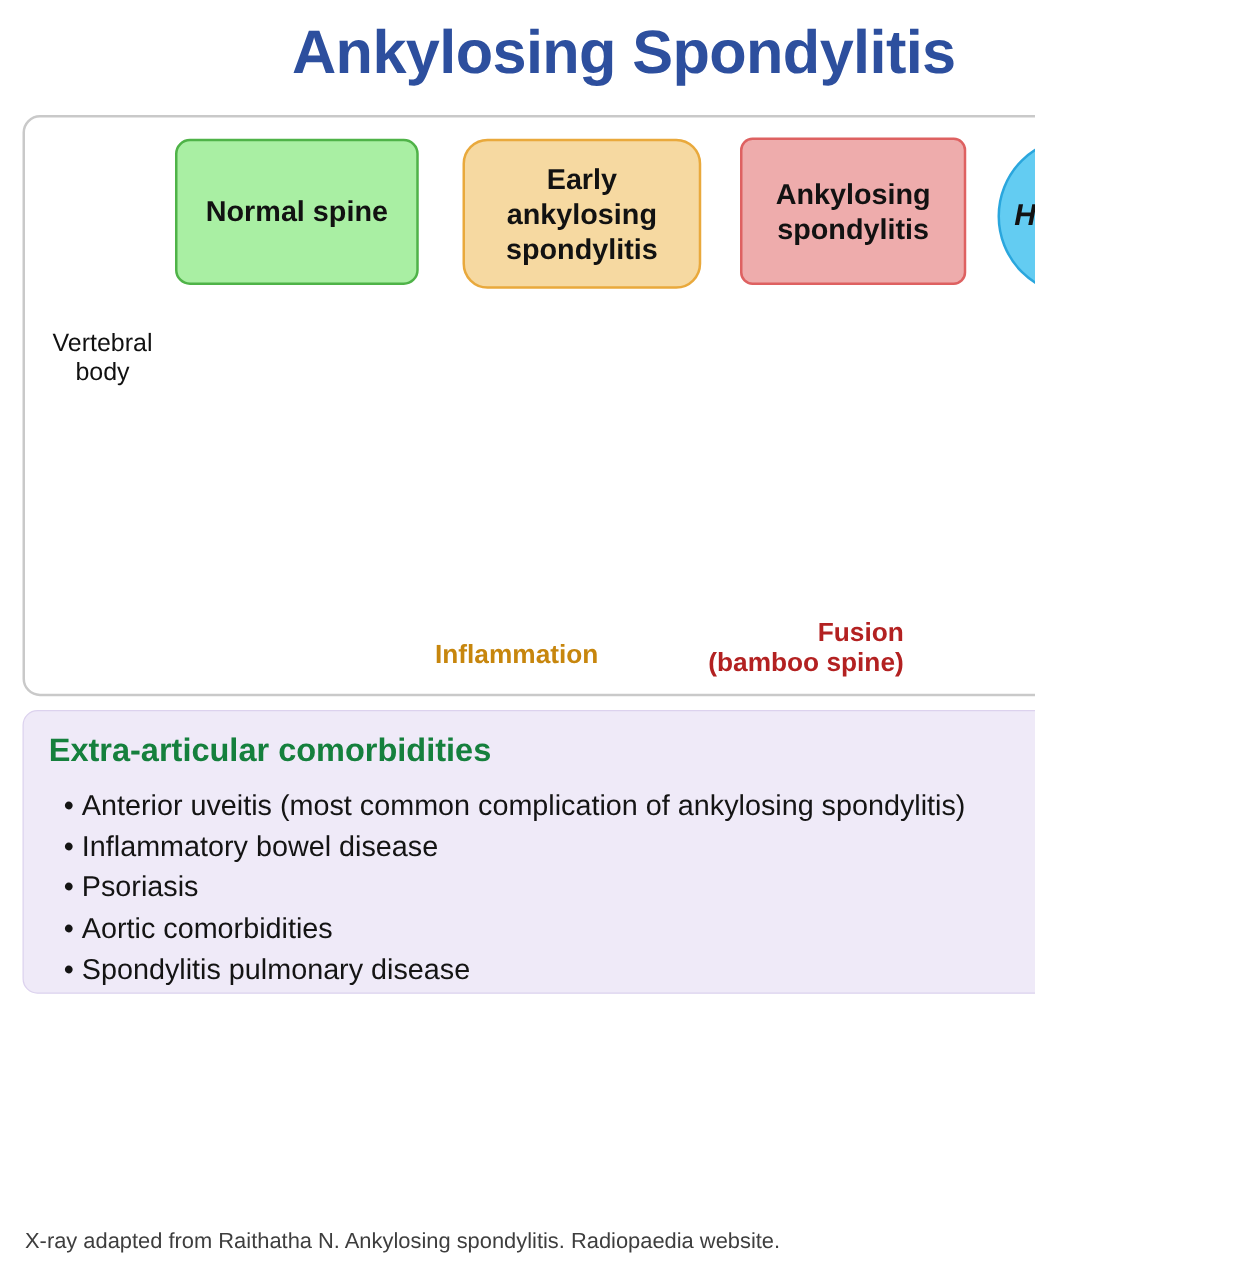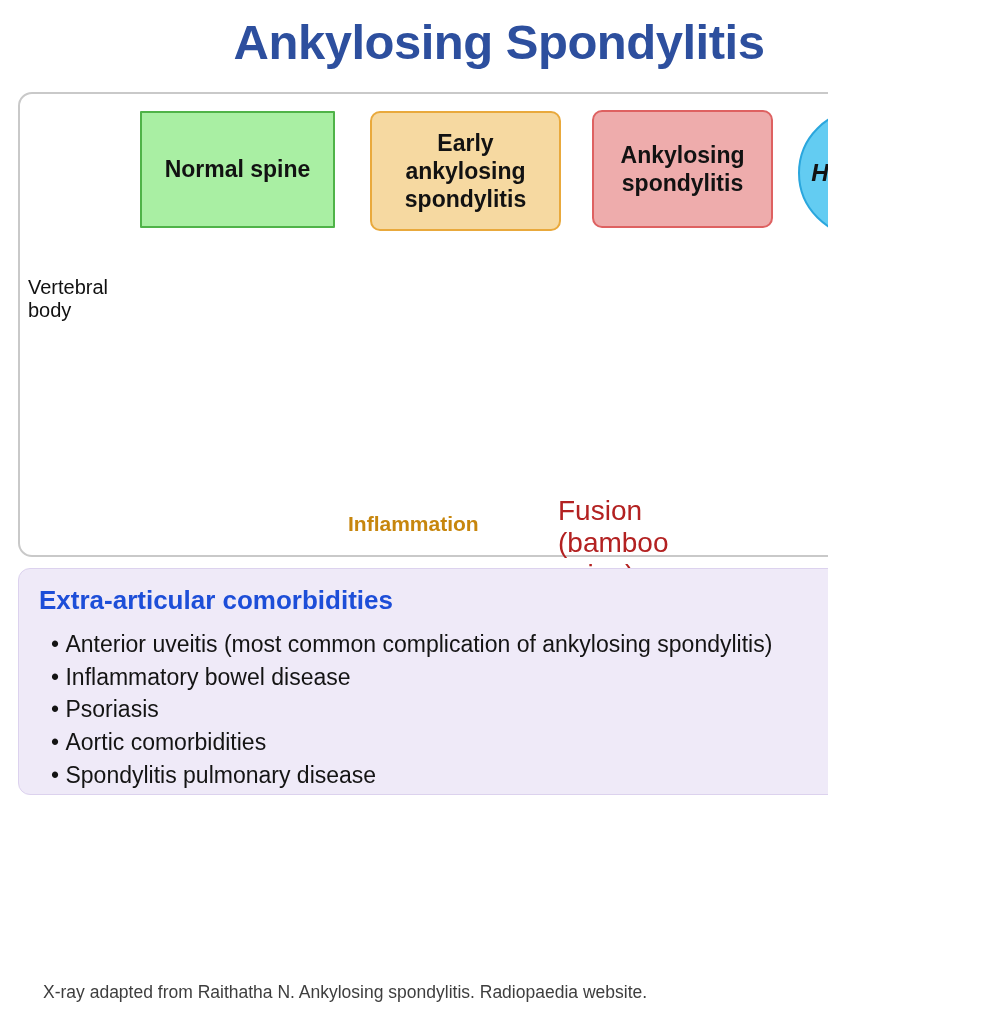--- a/index.html
+++ b/index.html
@@ -14,59 +14,59 @@
   }
   
   #illustration-panel{
     position:absolute;left:18px;top:92px;width:962px;height:465px;
     background:#fff;border:2px solid var(--panel-border,#c9c9c9);border-radius:14px;box-sizing:border-box;
   }
   .hdr{
     position:absolute;display:flex;align-items:center;justify-content:center;
     text-align:center;font-weight:700;font-size:23px;line-height:1.22;color:#121212;box-sizing:border-box;
   }
-  #label-normal-spine{left:140px;top:111px;width:195px;height:117px;border-radius:1px;
+  #label-normal-spine{left:140px;top:111px;width:195px;height:117px;border-radius:12px;
     background:var(--normal-fill,#a9efa3);border:2.5px solid var(--normal-border,#4fb348);padding:0 10px;}
-  #label-early-as{left:370px;top:111px;width:191px;height:120px;border-radius:10px;
+  #label-early-as{left:370px;top:111px;width:191px;height:120px;border-radius:20px;
     background:var(--early-fill,#f6d9a1);border:2.5px solid var(--early-border,#e9a93c);padding:0 30px;}
   #label-as{left:592px;top:110px;width:181px;height:118px;border-radius:10px;
     background:var(--as-fill,#eeacac);border:2.5px solid var(--as-border,#de6161);padding:0 20px;}
   #label-hla-b27{left:798px;top:109px;width:128px;height:128px;border-radius:50%;
     background:var(--hla-fill,#63ccf2);border:2.5px solid var(--hla-border,#2aa6dd);
     font-style:italic;font-size:24px;}
   
   .anat{position:absolute;font-size:20px;line-height:1.15;color:#111;}
-  #vertebral-body-label{left:28px;top:276px;width:108px;text-align:left;}
+  #vertebral-body-label{left:28px;top:264px;width:108px;text-align:center;}
   #intervertebral-disk-label{left:18px;top:412px;width:140px;text-align:right;}
   #inflammation-label{position:absolute;left:348px;top:512px;width:155px;text-align:left;
     font-weight:700;font-size:21px;color:var(--inflammation-text,#c7860d);}
-  #fusion-label{position:absolute;left:558px;top:495px;width:165px;text-align:left;
-    font-weight:400;font-size:28px;line-height:1.15;color:var(--fusion-text,#b32121);}
+  #fusion-label{position:absolute;left:558px;top:495px;width:165px;text-align:right;
+    font-weight:700;font-size:21px;line-height:1.15;color:var(--fusion-text,#b32121);}
   
   #art{position:absolute;left:0;top:0;width:998px;height:1024px;pointer-events:none;}
   .bone{fill:var(--bone,#eddab3);stroke:var(--bone-outline,#a9874f);stroke-width:2;stroke-linejoin:round;}
   .disk{fill:var(--disk,#a3c2c6);stroke:var(--disk-outline,#769a9e);stroke-width:1.5;}
   .inflam{fill:var(--inflam-red,#e4837b);opacity:.78;}
   .fuse{fill:#dd7d73;stroke:#c05a52;stroke-width:1.5;}
   .callout{stroke:#151515;stroke-width:2.2;fill:none;}
   .dot{fill:#151515;}
   .stalk{fill:#63a94f;stroke:#447831;stroke-width:1.5;}
   .node{stroke:#2e5a21;stroke-width:2;}
   .leaf{fill:#57a93c;stroke:#3c7b27;stroke-width:1;}
   
   .panel{position:absolute;left:18px;width:962px;box-sizing:border-box;border-radius:12px;padding:14px 20px;}
   #comorbidities-panel{top:568px;height:227px;background:var(--comorbid-bg,#efeaf8);
     border:1.5px solid var(--comorbid-border,#dcd2ee);}
   #treatment-panel{top:812px;height:158px;background:var(--treatment-bg,#e5f7e6);
     border:1.5px solid var(--treatment-border,#cdeccd);}
-  .panel h2{margin:2px 0 7px 0;font-size:26px;font-weight:700;color:#1d4ed8;}
+  .panel h2{margin:2px 0 7px 0;font-size:26px;font-weight:700;color:#15803d;}
   .panel ul{margin:12px;padding:0;list-style:none;font-size:23px;line-height:1.42;color:#141414;}
   .panel li::before{content:"•\00a0 ";}
   
-  #footer-credit{position:absolute;left:20px;top:982px;font-size:17.5px;color:var(--footer-gray,#3e3e3e);margin-left:23px;}
+  #footer-credit{position:absolute;left:20px;top:982px;font-size:17.5px;color:var(--footer-gray,#3e3e3e);}
 </style>
 </head>
 <body>
 
 <div id="root">
 
   <h1 id="page-title">Ankylosing Spondylitis</h1>
 
   <svg id="art" viewBox="0 0 998 1024" aria-hidden="true">
     <defs>

